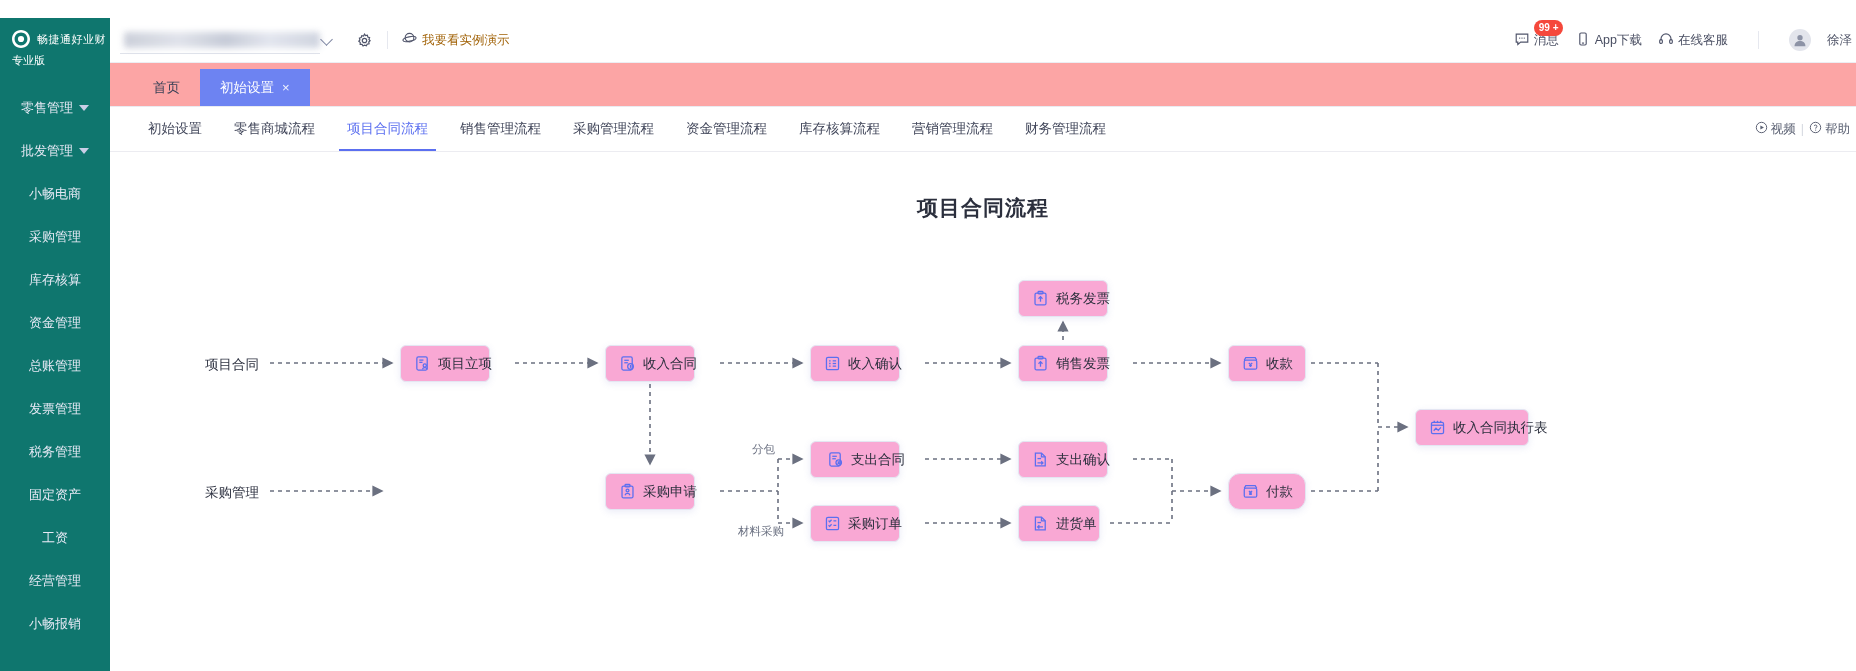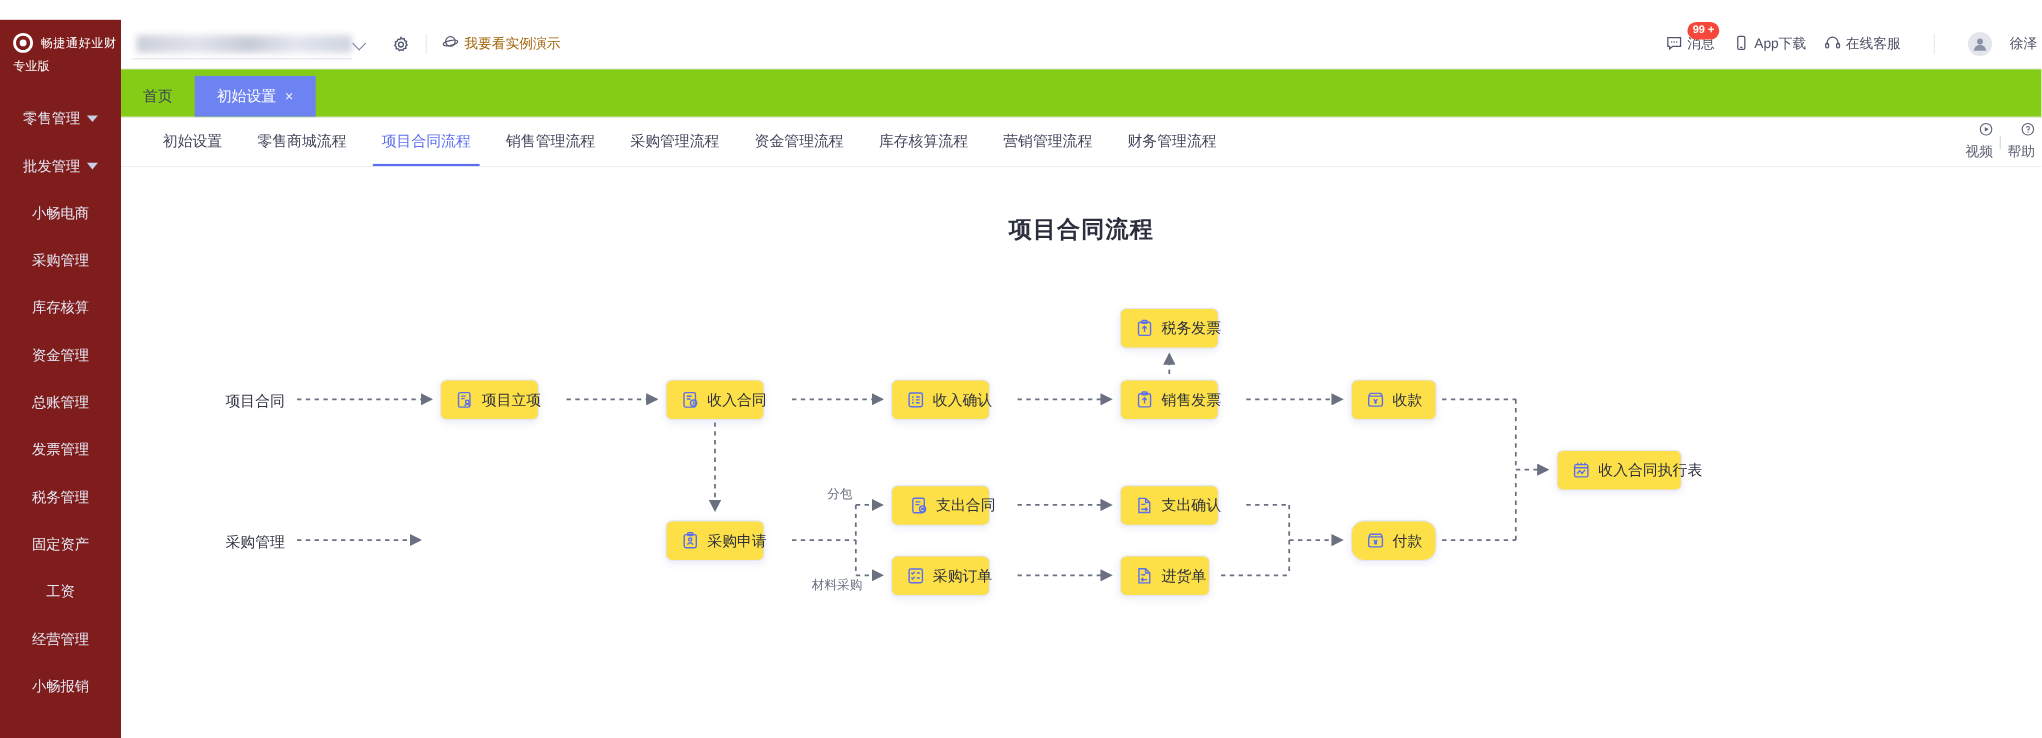--- a/index.html
+++ b/index.html
@@ -6,21 +6,21 @@
   html, body {
     width: 1856px; height: 671px;
     font-family: "Liberation Sans", "DejaVu Sans", sans-serif;
     background: #ffffff; overflow: hidden;
   }
   #app { position: relative; width: 1856px; height: 671px; background: #fff; }
 
   
   .sidebar {
     position: absolute; left: 0; top: 18px; width: 110px; height: 653px;
-    background: #7f1d1d; color: #fff; font-family: Liberation Mono, monospace;
+    background: #0f766e; color: #fff; font-family: Liberation Mono, monospace;
   }
   .brand { padding: 10px 0 4px 10px; }
   .brand-row { display: flex; align-items: center; gap: 5px; }
   .logo-mark {
     width: 22px; height: 22px; flex: 0 0 22px;
     display: flex; align-items: center; justify-content: center;
   }
   .brand-name { font-size: 11px; color: #fff; white-space: nowrap; letter-spacing: .5px; }
   .brand-sub { font-size: 11px; color: #fff; margin-top: 3px; padding-left: 2px; }
 
@@ -78,22 +78,23 @@
   }
   .avatar {
     width: 22px; height: 22px; border-radius: 50%; background: #e3e5ec;
     display: flex; align-items: center; justify-content: center;
   }
   .user-name { font-size: 12.5px; color: #4a4f63; }
 
   
   .wintabs {
     position: absolute; left: 110px; top: 63px; right: 0; height: 44px;
-    background: #84cc16; display: flex; align-items: flex-end;
+    background: #fca5a5; display: flex; align-items: flex-end;
     border-bottom: 1px solid #e9ebf1;
+    padding-left: 23px;
   }
   .wintab {
     height: 37px; padding: 0 20px; display: flex; align-items: center;
     font-size: 13.5px; color: #3c4257; cursor: pointer; gap: 8px;
   }
   .wintab.active { background: #6d83f2; color: #fff; }
   .wintab .x { font-size: 13px; opacity: .9; }
 
   
   .subtabs {
@@ -108,37 +109,37 @@
   }
   .subtab.active { color: #5b6ff0; }
   .subtab.active::after {
     content: ""; position: absolute; left: 8px; right: 8px; bottom: 0;
     height: 2px; background: #5b6ff0;
   }
   .subtabs-right {
     margin-left: auto; display: flex; align-items: center;
     gap: 5px; padding-right: 6px; font-size: 12.5px; color: #5a6072;
   }
-  .st-link { display: flex; align-items: flex-end; gap: 3px; cursor: pointer; flex-direction: column; }
+  .st-link { display: flex; align-items: center; gap: 3px; cursor: pointer; }
   .st-sep { color: #d5d8e0; }
 
   
   .canvas { position: absolute; left: 110px; top: 152px; right: 0; bottom: 0; background: #fff; }
   .flow-title {
     position: absolute; left: 0; right: 0; top: 42px; text-align: center;
     font-size: 21px; color: #2b2f3d; font-weight: bold; letter-spacing: 1px;
   }
   .stage { position: absolute; left: 0; top: 0; width: 1746px; height: 519px; }
 
   .rowlabel {
     position: absolute; font-size: 13.5px; color: #2f3342; white-space: nowrap; text-align: right;
   }
 
   .node {
-    position: absolute; height: 37px; background: #fde047;
+    position: absolute; height: 37px; background: #f9a8d4;
     border: 1px solid #e4e6f2; border-radius: 6px;
     box-shadow: 0 2px 7px rgba(99,110,190,.13);
     display: flex; align-items: center; gap: 7px; padding: 0 13px;
     font-size: 13.5px; color: #2b2f3d; white-space: nowrap; cursor: pointer;
   }
   .node svg { flex: 0 0 17px; }
 
   .branch-label {
     position: absolute; font-size: 11.5px; color: #6a7081; white-space: nowrap;
   }

